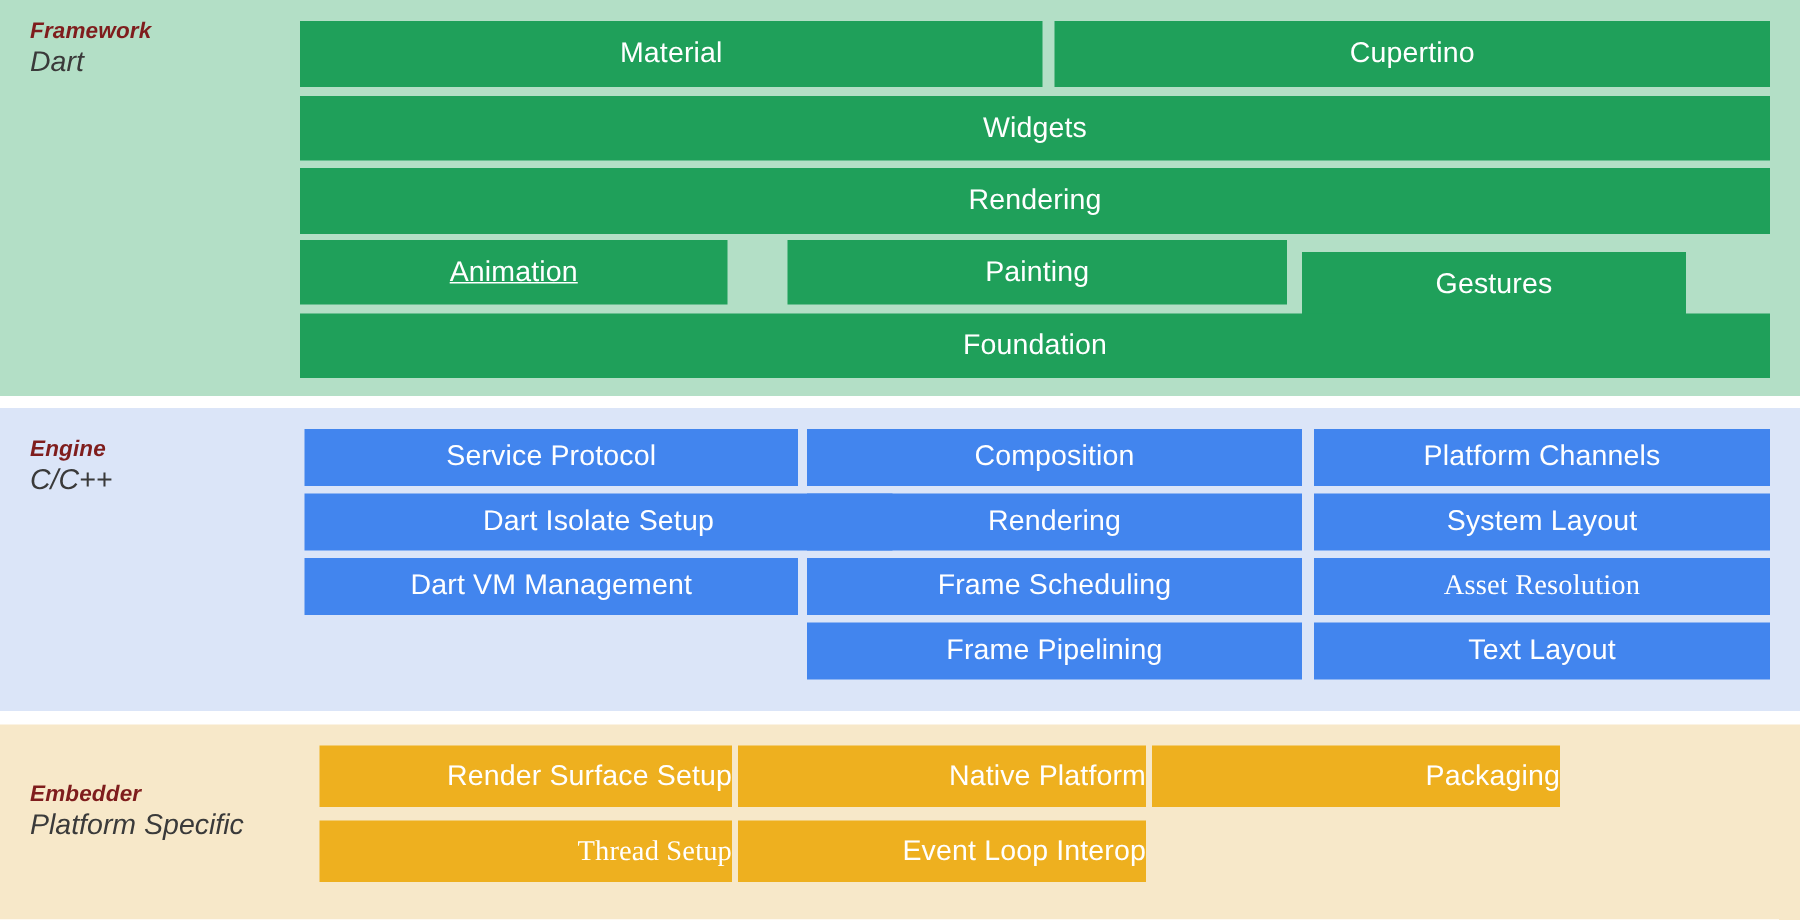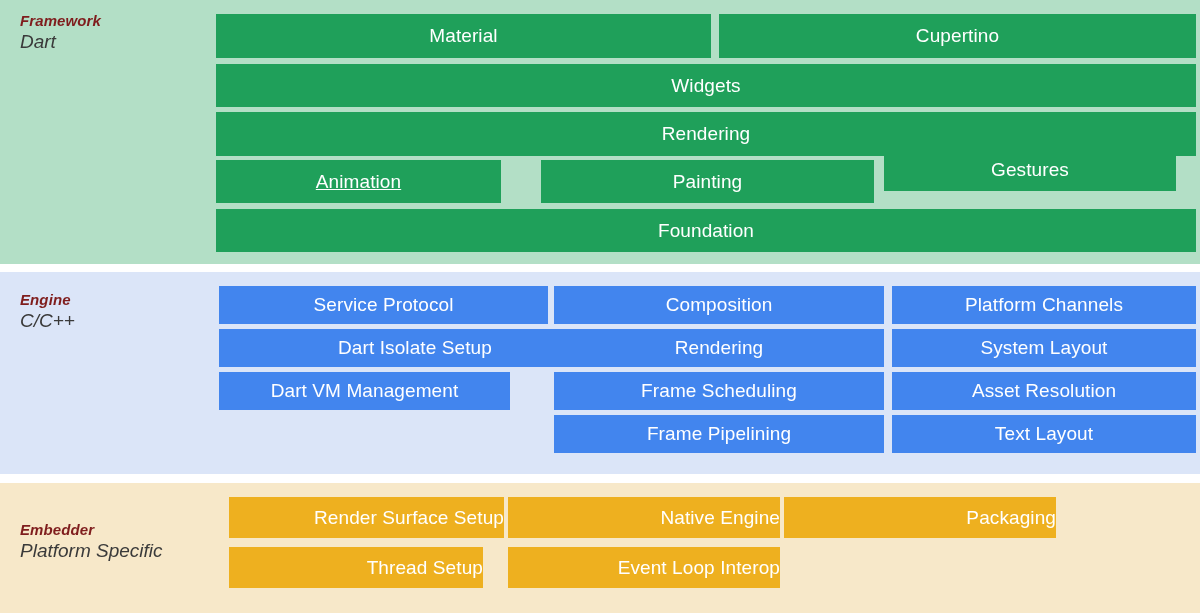--- a/index.html
+++ b/index.html
@@ -56,21 +56,20 @@
 
   
   .box {
     position: absolute;
     display: flex;
     align-items: center;
     color: #ffffff;
     font-size: 19px;
     letter-spacing: 0.1px;
     white-space: nowrap;
-    margin-left: 16px;
   }
   .box.center { justify-content: center; }
   .box.left   { justify-content: flex-end; padding-left: 32px; }
 
   .box-green  { background: #1fa05a; }
   .box-blue   { background: #4285ee; }
   .box-orange { background: #eeb01f; }
 
   .box-green  .box-text,
   .box-blue   .box-text,
@@ -101,21 +100,21 @@
     <div class="box box-green center" style="left:200px; top:112px; width:980px; height:44px;">
       <span class="box-text">Rendering</span>
     </div>
 
     <div class="box box-green center" style="left:200px; top:160px; width:285px; height:43px;text-decoration:underline;">
       <span class="box-text">Animation</span>
     </div>
     <div class="box box-green center" style="left:525px; top:160px; width:333px; height:43px;">
       <span class="box-text">Painting</span>
     </div>
-    <div class="box box-green center" style="left:868px; top:148px; width:292px; height:43px;">
+    <div class="box box-green center" style="left:868px; top:168px; width:256px; height:43px;">
       <span class="box-text">Gestures</span>
     </div>
 
     <div class="box box-green center" style="left:200px; top:209px; width:980px; height:43px;">
       <span class="box-text">Foundation</span>
     </div>
   </section>
 
   <section class="layer layer-engine">
     <div class="layer-label label-engine">
@@ -136,27 +135,27 @@
     <div class="box box-blue center" style="left:203px; top:57px; width:392px; height:38px;">
       <span class="box-text">Dart Isolate Setup</span>
     </div>
     <div class="box box-blue center" style="left:538px; top:57px; width:330px; height:38px;">
       <span class="box-text">Rendering</span>
     </div>
     <div class="box box-blue center" style="left:876px; top:57px; width:304px; height:38px;">
       <span class="box-text">System Layout</span>
     </div>
 
-    <div class="box box-blue center" style="left:203px; top:100px; width:291px; height:38px;text-align:right;">
+    <div class="box box-blue center" style="left:203px; top:100px; width:329px; height:38px;text-align:right;">
       <span class="box-text">Dart VM Management</span>
     </div>
     <div class="box box-blue center" style="left:538px; top:100px; width:330px; height:38px;">
       <span class="box-text">Frame Scheduling</span>
     </div>
-    <div class="box box-blue center" style="left:876px; top:100px; width:304px; height:38px;">
+    <div class="box box-blue center" style="left:876px; top:100px; width:304px; height:38px;font-family:Liberation Serif, serif;">
       <span class="box-text">Asset Resolution</span>
     </div>
 
     <div class="box box-blue center" style="left:538px; top:143px; width:330px; height:38px;">
       <span class="box-text">Frame Pipelining</span>
     </div>
     <div class="box box-blue center" style="left:876px; top:143px; width:304px; height:38px;">
       <span class="box-text">Text Layout</span>
     </div>
   </section>
@@ -164,27 +163,27 @@
   <section class="layer layer-embedder">
     <div class="layer-label label-embedder">
       <div class="ll-title">Embedder</div>
       <div class="ll-sub">Platform Specific</div>
     </div>
 
     <div class="box box-orange left" style="left:213px; top:14px; width:275px; height:41px;">
       <span class="box-text">Render Surface Setup</span>
     </div>
     <div class="box box-orange left" style="left:492px; top:14px; width:272px; height:41px;">
-      <span class="box-text">Native Engine</span>
+      <span class="box-text">Native Platform</span>
     </div>
     <div class="box box-orange left" style="left:768px; top:14px; width:272px; height:41px;">
       <span class="box-text">Packaging</span>
     </div>
 
-    <div class="box box-orange left" style="left:213px; top:64px; width:254px; height:41px;">
+    <div class="box box-orange left" style="left:213px; top:64px; width:275px; height:41px;font-family:Liberation Serif, serif;">
       <span class="box-text">Thread Setup</span>
     </div>
     <div class="box box-orange left" style="left:492px; top:64px; width:272px; height:41px;">
       <span class="box-text">Event Loop Interop</span>
     </div>
   </section>
 
 </div>
 
 </body></html>

